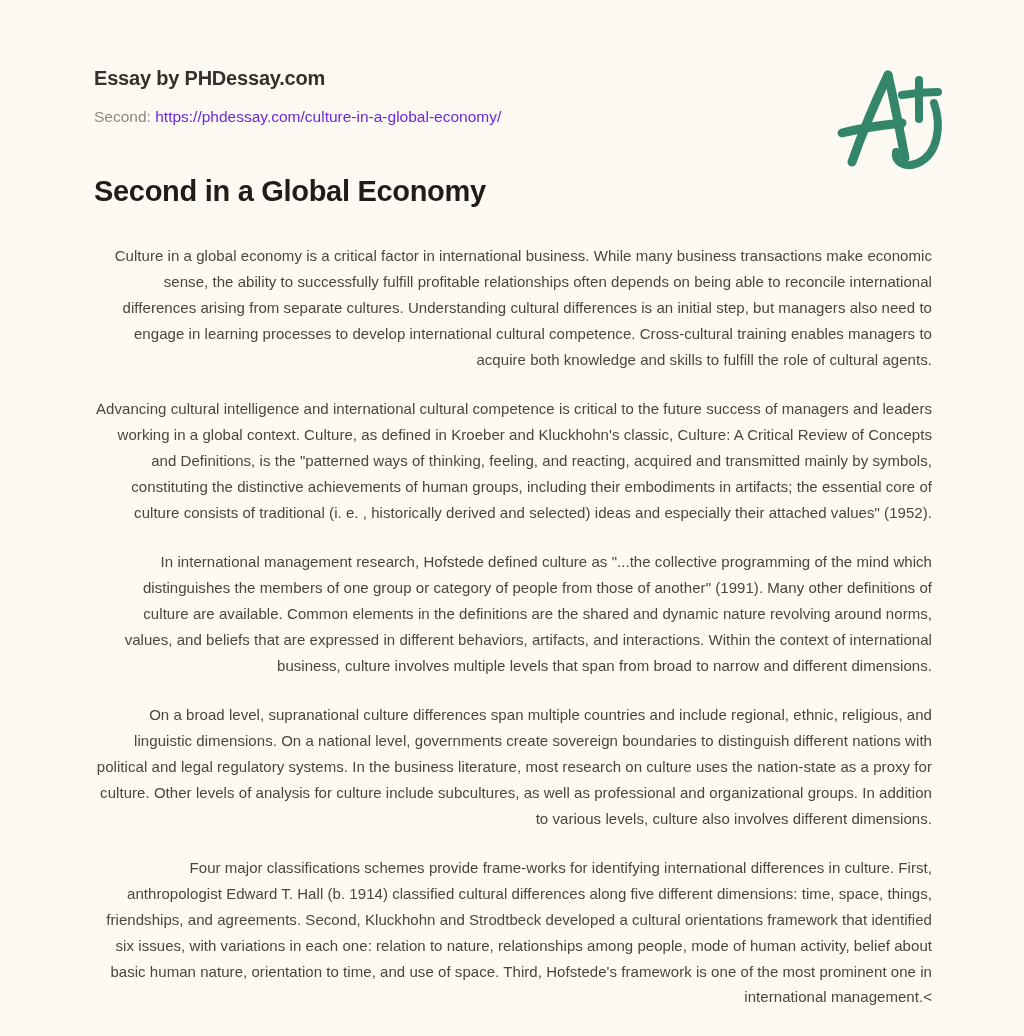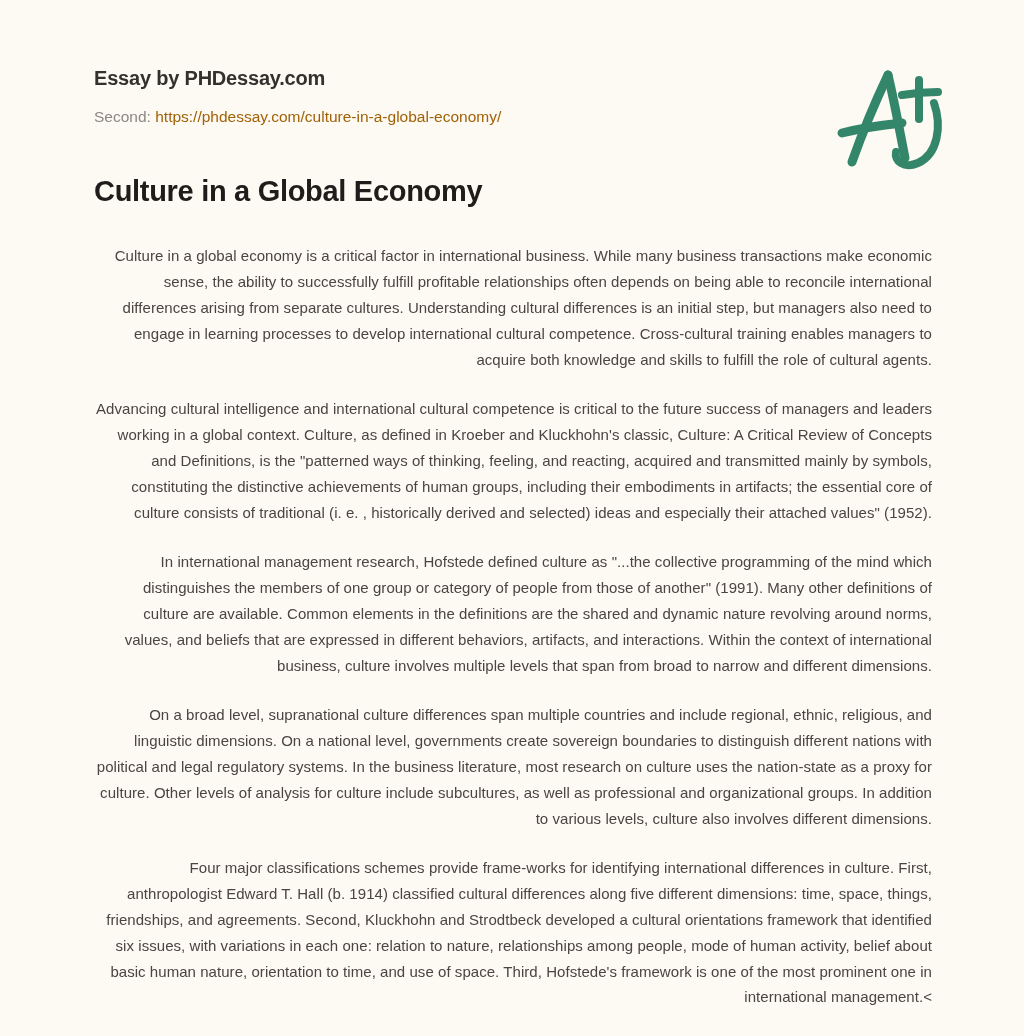--- a/index.html
+++ b/index.html
@@ -36,21 +36,21 @@
     margin: 0;
   }
   .source-line {
     margin: 17px 0 0 0;
     font-size: 15.5px;
     color: #8d8783;
     line-height: 1.3;
     white-space: nowrap;
   }
   .source-link {
-    color: #a16207;
+    color: #6d28d9;
     text-decoration: none;
   }
 
   
   .logo {
     position: absolute;
     top: 62px;
     right: 78px;
     width: 120px;
     height: 115px;
@@ -107,21 +107,21 @@
 
           <path d="M76 33 C88 31 102 30 112 30" stroke-width="8"></path>
 
           <path d="M108 41 C116 64 112 92 92 101 C78 107 68 99 70 90" stroke-width="8"></path>
         </g>
       </svg>
     </div>
   </div>
 
   <div class="article">
-    <h1 class="article-title">Culture in a Global Economy</h1>
+    <h1 class="article-title">Second in a Global Economy</h1>
 
     <div class="body-copy">
       <p>Culture in a global economy is a critical factor in international business. While many business transactions make economic sense, the ability to successfully fulfill profitable relationships often depends on being able to reconcile international differences arising from separate cultures. Understanding cultural differences is an initial step, but managers also need to engage in learning processes to develop international cultural competence. Cross-cultural training enables managers to acquire both knowledge and skills to fulfill the role of cultural agents.</p>
       <p>Advancing cultural intelligence and international cultural competence is critical to the future success of managers and leaders working in a global context. Culture, as defined in Kroeber and Kluckhohn's classic, Culture: A Critical Review of Concepts and Definitions, is the "patterned ways of thinking, feeling, and reacting, acquired and transmitted mainly by symbols, constituting the distinctive achievements of human groups, including their embodiments in artifacts; the essential core of culture consists of traditional (i. e. , historically derived and selected) ideas and especially their attached values" (1952).</p>
       <p>In international management research, Hofstede defined culture as "...the collective programming of the mind which distinguishes the members of one group or category of people from those of another" (1991). Many other definitions of culture are available. Common elements in the definitions are the shared and dynamic nature revolving around norms, values, and beliefs that are expressed in different behaviors, artifacts, and interactions. Within the context of international business, culture involves multiple levels that span from broad to narrow and different dimensions.</p>
       <p>On a broad level, supranational culture differences span multiple countries and include regional, ethnic, religious, and linguistic dimensions. On a national level, governments create sovereign boundaries to distinguish different nations with political and legal regulatory systems. In the business literature, most research on culture uses the nation-state as a proxy for culture. Other levels of analysis for culture include subcultures, as well as professional and organizational groups. In addition to various levels, culture also involves different dimensions.</p>
       <p>Four major classifications schemes provide frame-works for identifying international differences in culture. First, anthropologist Edward T. Hall (b. 1914) classified cultural differences along five different dimensions: time, space, things, friendships, and agreements. Second, Kluckhohn and Strodtbeck developed a cultural orientations framework that identified six issues, with variations in each one: relation to nature, relationships among people, mode of human activity, belief about basic human nature, orientation to time, and use of space. Third, Hofstede's framework is one of the most prominent one in international management.&lt;</p>
     </div>
   </div>
 

